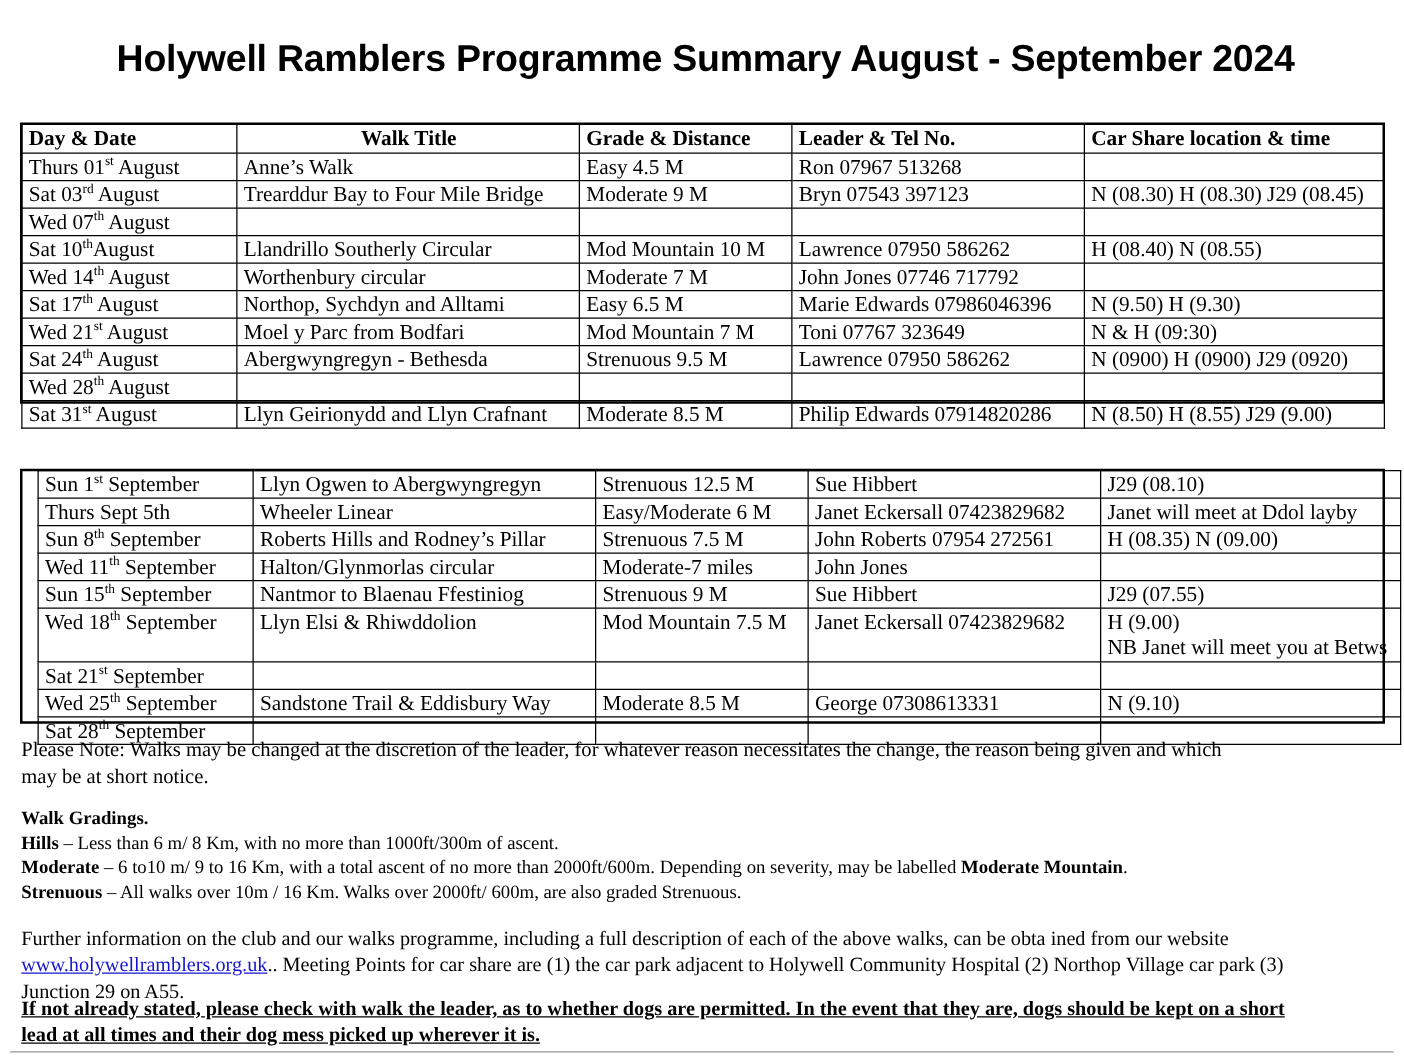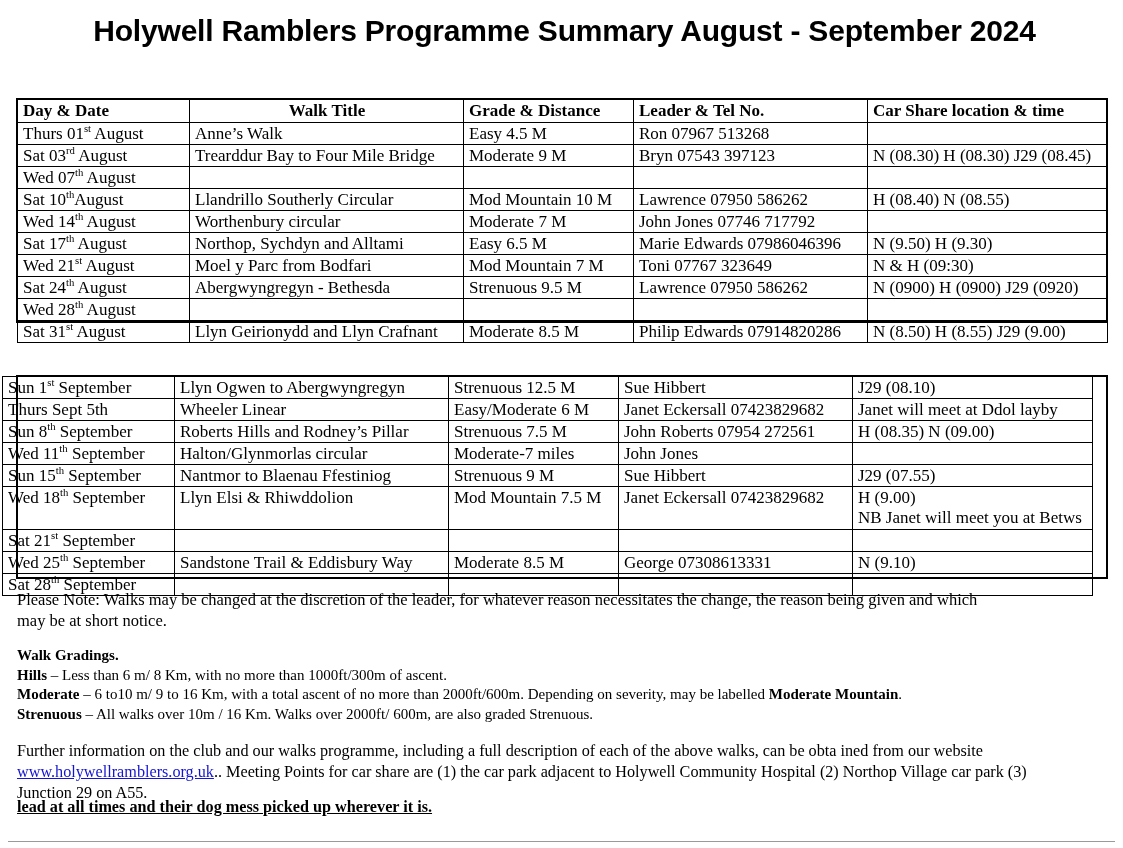--- a/index.html
+++ b/index.html
@@ -24,42 +24,42 @@
   }
 
   
   .doc-title {
     font-family: "Liberation Sans", "DejaVu Sans", sans-serif;
     font-weight: bold;
     font-size: 30px;
     letter-spacing: -0.2px;
     text-align: center;
     margin: 0;
-    padding-top: 16px;
+    padding-top: 33px;
     padding-left: 6px;
     line-height: 1.0;
     white-space: nowrap;
   }
 
   
   .walk-table {
     border-collapse: collapse;
     table-layout: fixed;
     font-size: 17px;
     line-height: 1.12;
   }
   .walk-table.t1 {
     position: absolute;
     left: 17px;
     top: 99px;
     width: 1090px;
   }
   .walk-table.t2 {
     position: absolute;
-    left: 2px;
+    left: 30px;
     top: 376px;
     width: 1090px;
   }
   .walk-table td, .walk-table th {
     border: 1px solid #000000;
     padding: 1px 4px 1px 5px;
     vertical-align: top;
     text-align: left;
     font-weight: normal;
     overflow: hidden;
@@ -341,18 +341,19 @@
     <div><span class="grade-term">Strenuous</span><span> – All walks over 10m / 16 Km. Walks over 2000ft/ 600m, are also graded Strenuous.</span></div>
   </div>
 
   <div class="further-block">
     <div>Further information on the club and our walks programme, including a full description of each of the above walks, can be obta ined from our website</div>
     <div><a class="weblink" href="#">www.holywellramblers.org.uk</a><span>.. Meeting Points for car share are (1) the car park adjacent to Holywell Community Hospital (2) Northop Village car park (3)</span></div>
     <div>Junction 29 on A55.</div>
   </div>
 
   <div class="dogs-block">
+    <div><span>If not already stated, please check with walk the leader, as to whether dogs are permitted. In the event that they are, dogs should be kept on a short</span></div>
     <div><span>lead at all times and their dog mess picked up wherever it is.</span></div>
   </div>
 
   <div class="bottom-rule"></div>
 
 </div>
 
 </body></html>

